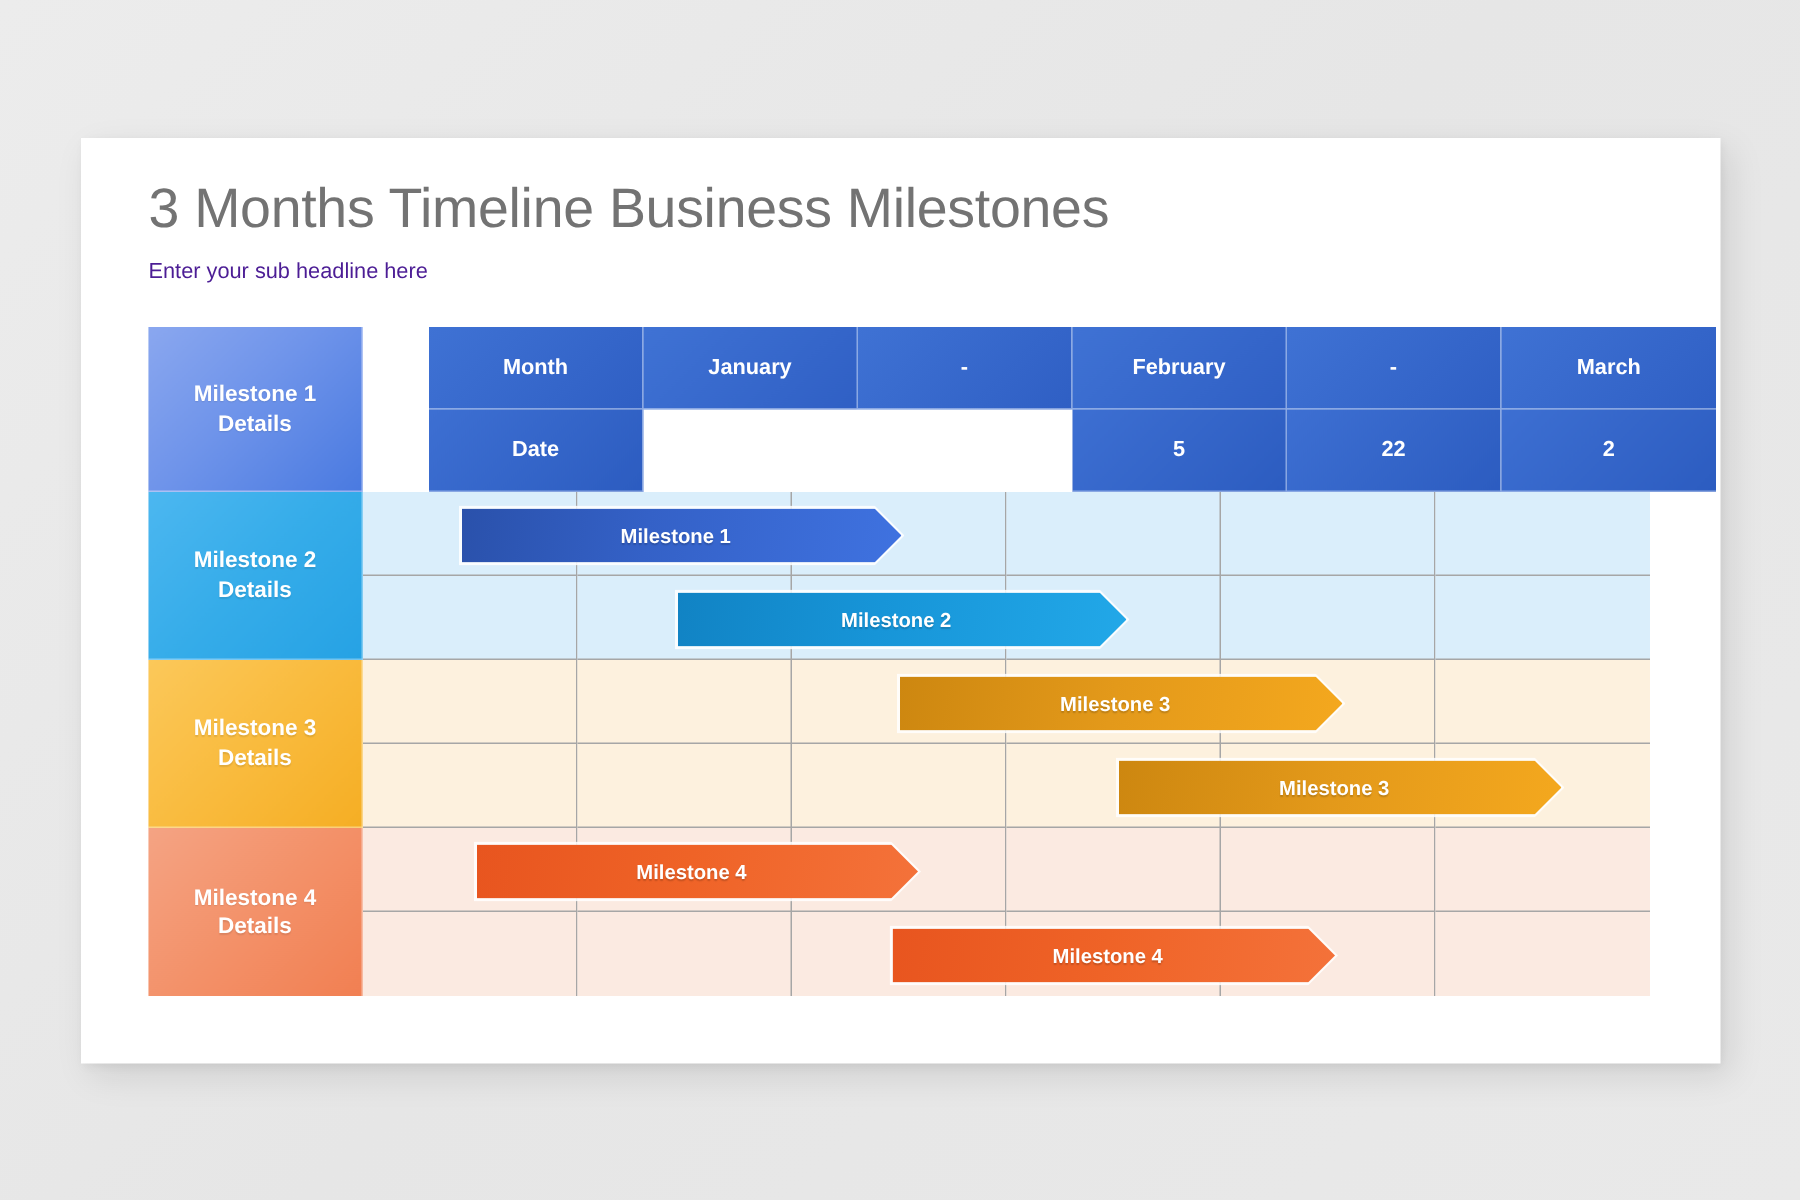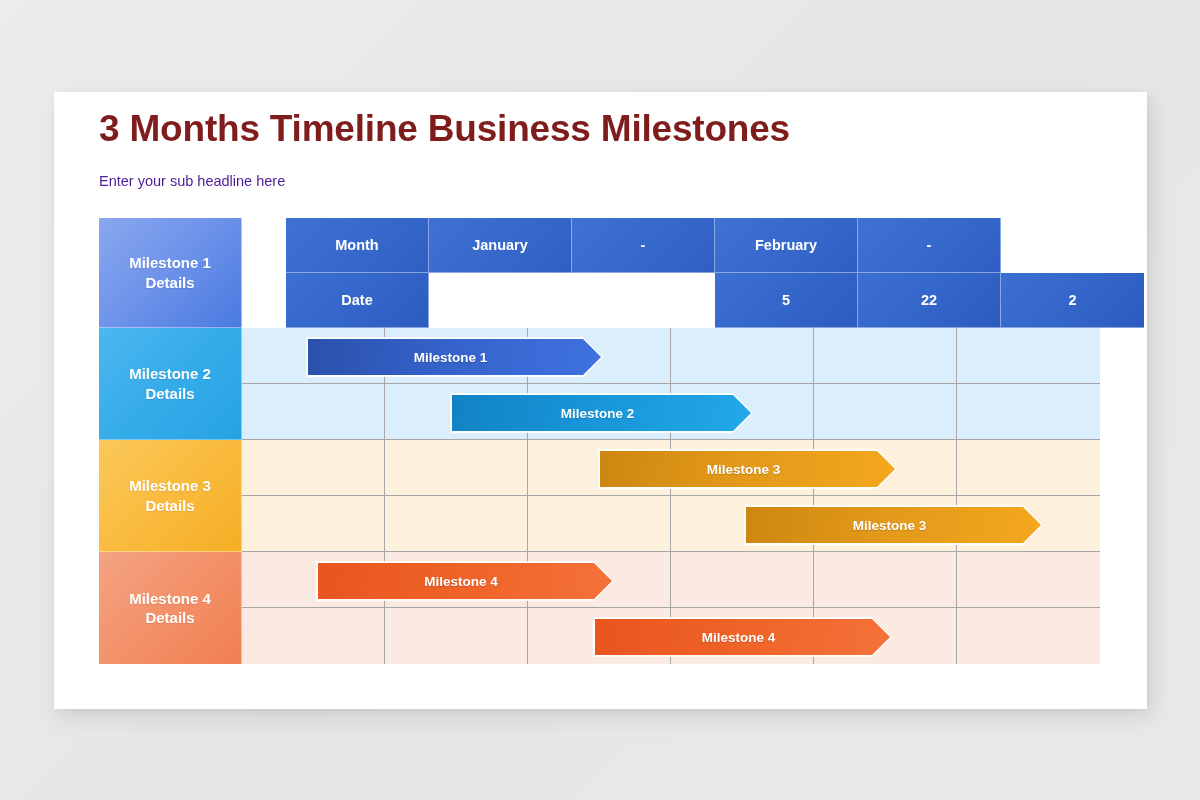--- a/index.html
+++ b/index.html
@@ -18,24 +18,24 @@
   #slide {
     position: absolute;
     left: 54px; top: 92px;
     width: 1093px; height: 617px;
     background: #ffffff;
     box-shadow: 6px 8px 22px rgba(0,0,0,0.10), 1px 2px 6px rgba(0,0,0,0.05);
   }
   
   #title {
     position: absolute;
-    left: 45px; top: 16px;
+    left: 45px; top: 26px;
     font-size: 37px;
-    font-weight: 700;
-    color: #7f1d1d;
+    font-weight: 400;
+    color: #737373;
     letter-spacing: -0.2px;
     white-space: nowrap;
   }
   #subtitle {
     position: absolute;
     left: 45px; top: 81px;
     font-size: 14.5px;
     font-weight: 400;
     color: #4c1d95;
     white-space: nowrap;
@@ -163,20 +163,21 @@
           <div>Milestone 4</div>
           <div>Details</div>
         </div>
       </div>
 
       <div class="grid-cell hdr" style="left:143px; top:0px; width:143px; height:55px;">Month</div>
       <div class="grid-cell hdr" style="left:286px; top:0px; width:143px; height:55px;">January</div>
       <div class="grid-cell hdr" style="left:429px; top:0px; width:143px; height:55px;">-</div>
       <div class="grid-cell hdr" style="left:572px; top:0px; width:143px; height:55px;">February</div>
       <div class="grid-cell hdr" style="left:715px; top:0px; width:143px; height:55px;">-</div>
+      <div class="grid-cell hdr" style="left:858px; top:0px; width:143px; height:55px; border-right:none;">March</div>
 
       <div class="grid-cell hdr row2" style="left:143px; top:55px; width:143px; height:55px;">Date</div>
       <div class="grid-cell hdr row2" style="left:572px; top:55px; width:143px; height:55px;">5</div>
       <div class="grid-cell hdr row2" style="left:715px; top:55px; width:143px; height:55px;">22</div>
       <div class="grid-cell hdr row2" style="left:858px; top:55px; width:143px; height:55px; border-right:none;">2</div>
 
       <div class="bodycell blue" style="left:143px; top:110px; width:143px; height:56px;"></div>
       <div class="bodycell blue" style="left:286px; top:110px; width:143px; height:56px;"></div>
       <div class="bodycell blue" style="left:429px; top:110px; width:143px; height:56px;"></div>
       <div class="bodycell blue" style="left:572px; top:110px; width:143px; height:56px;"></div>

